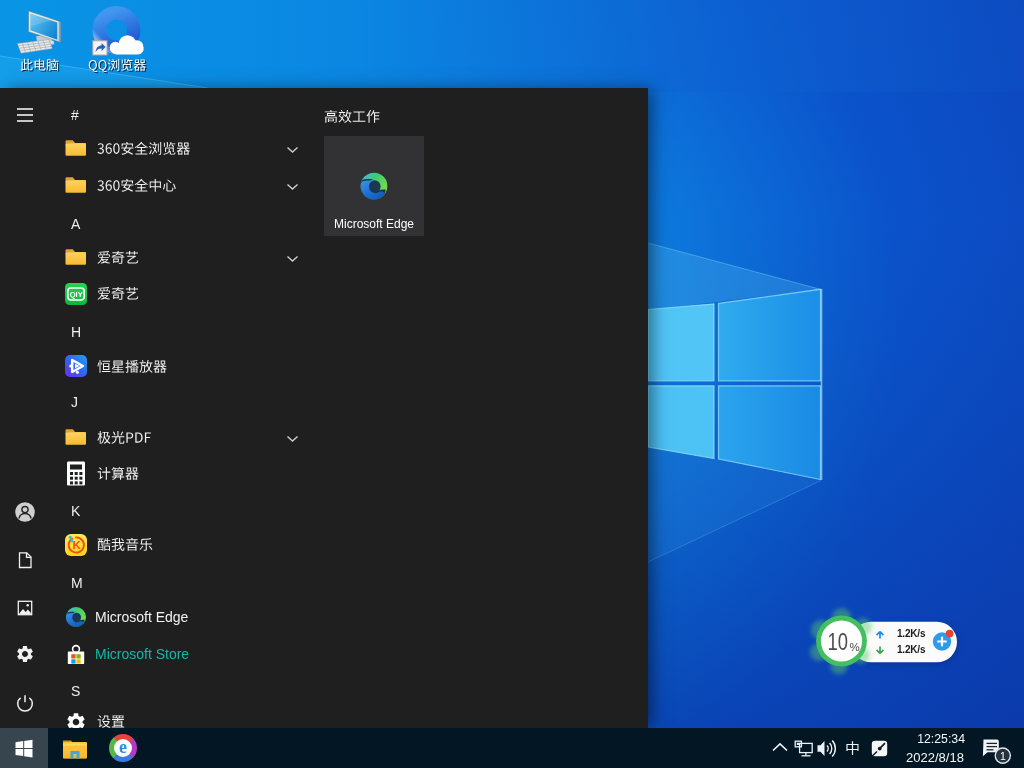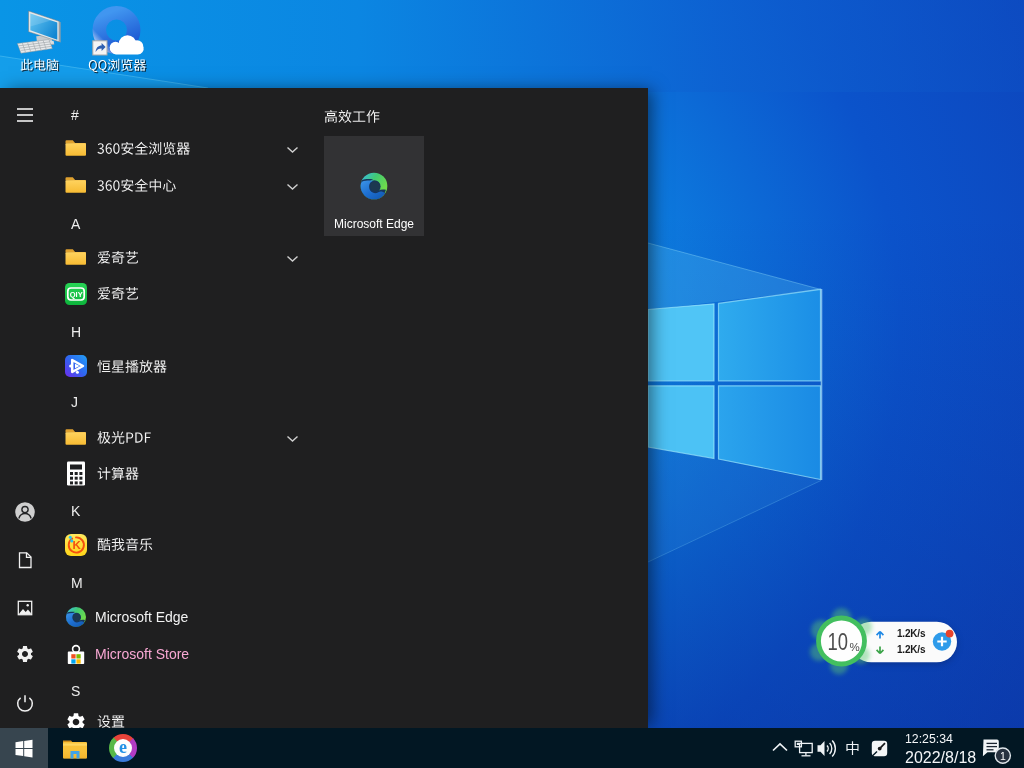--- a/index.html
+++ b/index.html
@@ -275,21 +275,21 @@
       </svg>
       <div style="position:absolute;left:95px;top:607px;height:20px;line-height:20px;font-size:14px;color:#f2f2f2">Microsoft Edge</div>
       <svg style="position:absolute;left:64px;top:642px" width="24" height="24" viewBox="0 0 24 24" overflow="visible">
         <circle cx="12" cy="7" r="3.4" fill="none" stroke="#fff" stroke-width="1.6"></circle>
 <rect x="3.8" y="9.6" width="16.4" height="12.4" rx="0.8" fill="#fff"></rect>
 <rect x="7.3" y="12.2" width="4.3" height="4.3" fill="#f25022"></rect>
         <rect x="12.4" y="12.2" width="4.3" height="4.3" fill="#7fba00"></rect>
 <rect x="7.3" y="17.3" width="4.3" height="4.3" fill="#00a4ef"></rect>
         <rect x="12.4" y="17.3" width="4.3" height="4.3" fill="#ffb900"></rect>
       </svg>
-      <div style="position:absolute;left:95px;top:644px;height:20px;line-height:20px;font-size:14px;color:#f9a8d4">Microsoft Store</div>
+      <div style="position:absolute;left:95px;top:644px;height:20px;line-height:20px;font-size:14px;color:#14b8a6">Microsoft Store</div>
       <div style="position:absolute;left:71px;top:681px;height:20px;line-height:20px;font-size:14px;color:#ededed">S</div>
       <svg style="position:absolute;left:65px;top:710.5px" width="22" height="22" viewBox="0 0 24 24">
         <path fill="#fff" d="M19.14 12.94c.04-.3.06-.61.06-.94 0-.32-.02-.64-.07-.94l2.03-1.58c.18-.14.23-.41.12-.61l-1.92-3.32c-.12-.22-.37-.29-.59-.22l-2.39.96c-.5-.38-1.03-.7-1.62-.94l-.36-2.54c-.04-.24-.24-.41-.48-.41h-3.84c-.24 0-.43.17-.47.41l-.36 2.54c-.59.24-1.13.57-1.62.94l-2.39-.96c-.22-.08-.47 0-.59.22L2.74 8.87c-.12.21-.08.47.12.61l2.03 1.58c-.05.3-.09.63-.09.94s.02.64.07.94l-2.03 1.58c-.18.14-.23.41-.12.61l1.92 3.32c.12.22.37.29.59.22l2.39-.96c.5.38 1.03.7 1.62.94l.36 2.54c.05.24.24.41.48.41h3.84c.24 0 .44-.17.47-.41l.36-2.54c.59-.24 1.13-.56 1.62-.94l2.39.96c.22.08.47 0 .59-.22l1.92-3.32c.12-.22.07-.47-.12-.61l-2.01-1.58zM12 15.6c-1.98 0-3.6-1.62-3.6-3.6s1.62-3.6 3.6-3.6 3.6 1.62 3.6 3.6-1.62 3.6-3.6 3.6z"></path>
       </svg>
       <svg style="position:absolute;left:97.0px;top:712.4px;overflow:visible" width="30" height="21">
         <path transform="translate(0,14.7)" fill="#f2f2f2" d="M1.7 -10.9C2.5 -10.2 3.4 -9.3 3.8 -8.7L4.5 -9.4C4.1 -10.0 3.1 -10.9 2.4 -11.5ZM0.6 -7.4V-6.4H2.6V-1.3C2.6 -0.7 2.1 -0.2 1.9 -0.1C2.1 0.2 2.4 0.6 2.5 0.8C2.7 0.6 3.0 0.3 5.5 -1.6C5.4 -1.8 5.2 -2.2 5.2 -2.5L3.6 -1.3V-7.4ZM6.9 -11.3V-9.7C6.9 -8.7 6.6 -7.5 4.7 -6.7C4.9 -6.5 5.3 -6.1 5.4 -5.9C7.4 -6.8 7.9 -8.4 7.9 -9.7V-10.3H10.3V-8.0C10.3 -7.0 10.5 -6.6 11.5 -6.6C11.7 -6.6 12.4 -6.6 12.6 -6.6C12.9 -6.6 13.1 -6.6 13.3 -6.6C13.3 -6.9 13.2 -7.3 13.2 -7.5C13.0 -7.5 12.8 -7.5 12.6 -7.5C12.4 -7.5 11.7 -7.5 11.6 -7.5C11.4 -7.5 11.3 -7.6 11.3 -8.0V-11.3ZM11.3 -4.6C10.8 -3.5 10.0 -2.5 9.1 -1.8C8.1 -2.6 7.4 -3.5 6.9 -4.6ZM5.4 -5.6V-4.6H6.1L5.9 -4.5C6.5 -3.2 7.3 -2.1 8.3 -1.2C7.2 -0.5 6.0 -0.1 4.8 0.2C5.0 0.4 5.2 0.9 5.3 1.1C6.6 0.8 7.9 0.2 9.1 -0.5C10.1 0.2 11.4 0.8 12.8 1.2C13.0 0.9 13.3 0.4 13.5 0.2C12.1 -0.1 10.9 -0.5 9.9 -1.2C11.1 -2.2 12.1 -3.6 12.6 -5.3L12.0 -5.6L11.8 -5.6Z M23.1 -10.5H25.5V-9.2H23.1ZM19.8 -10.5H22.1V-9.2H19.8ZM16.6 -10.5H18.9V-9.2H16.6ZM16.7 -6.0V-0.1H14.8V0.7H27.2V-0.1H25.3V-6.0H20.9L21.1 -6.8H26.9V-7.6H21.3L21.4 -8.4H26.5V-11.2H15.6V-8.4H20.4L20.2 -7.6H15.0V-6.8H20.1L19.9 -6.0ZM17.7 -0.1V-1.0H24.3V-0.1ZM17.7 -3.9H24.3V-3.0H17.7ZM17.7 -4.5V-5.3H24.3V-4.5ZM17.7 -2.4H24.3V-1.6H17.7Z"></path>
       </svg>
       <svg style="position:absolute;left:17px;top:108px" width="16" height="14" viewBox="0 0 16 14" overflow="visible">
         <g stroke="#f0f0f0" stroke-width="1.6">
           <path d="M0,1 h16"></path>
@@ -387,16 +387,16 @@
 <path d="M983.5,739.6 h13.5 a1.8,1.8 0 0 1 1.8,1.8 v9 a1.8,1.8 0 0 1 -1.8,1.8 h-9.5 l-4.6,4 z" fill="#f2f5f7"></path>
 <g stroke="#1a2430" stroke-width="1.3">
       <path d="M986.5,743.4 h10.5"></path>
       <path d="M986.5,746.6 h10.5"></path>
       <path d="M986.5,749.8 h7"></path>
     </g>
 <circle cx="1002.8" cy="755.6" r="7.6" fill="#273240" stroke="#dfe5ea" stroke-width="1.4"></circle>
 <text x="1002.8" y="759.6" font-family="Liberation Sans" font-size="10.5" fill="#fff" text-anchor="middle">1</text>
 
 </svg>
-<div style="position:absolute;left:905px;top:729.5px;width:60px;height:18px;line-height:18px;text-align:left;font-size:12.3px;color:#f4f6f8">12:25:34</div>
-<div style="position:absolute;left:905px;top:748.5px;width:60px;height:18px;line-height:18px;text-align:center;font-size:16px;color:#f4f6f8">2022/8/18</div>
+<div style="position:absolute;left:905px;top:729.5px;width:60px;height:18px;line-height:18px;text-align:right;font-size:12.3px;color:#f4f6f8">12:25:34</div>
+<div style="position:absolute;left:905px;top:748.5px;width:60px;height:18px;line-height:18px;text-align:center;font-size:13px;color:#f4f6f8">2022/8/18</div>
 <svg style="position:absolute;left:845.0px;top:738.2px;overflow:visible" width="17" height="22">
     <path transform="translate(0,15.8)" fill="#eef2f5" d="M6.9 -12.6V-9.9H1.4V-2.8H2.6V-3.7H6.9V1.2H8.1V-3.7H12.4V-2.9H13.5V-9.9H8.1V-12.6ZM2.6 -4.8V-8.8H6.9V-4.8ZM12.4 -4.8H8.1V-8.8H12.4Z"></path>
   </svg>
 </body></html>

